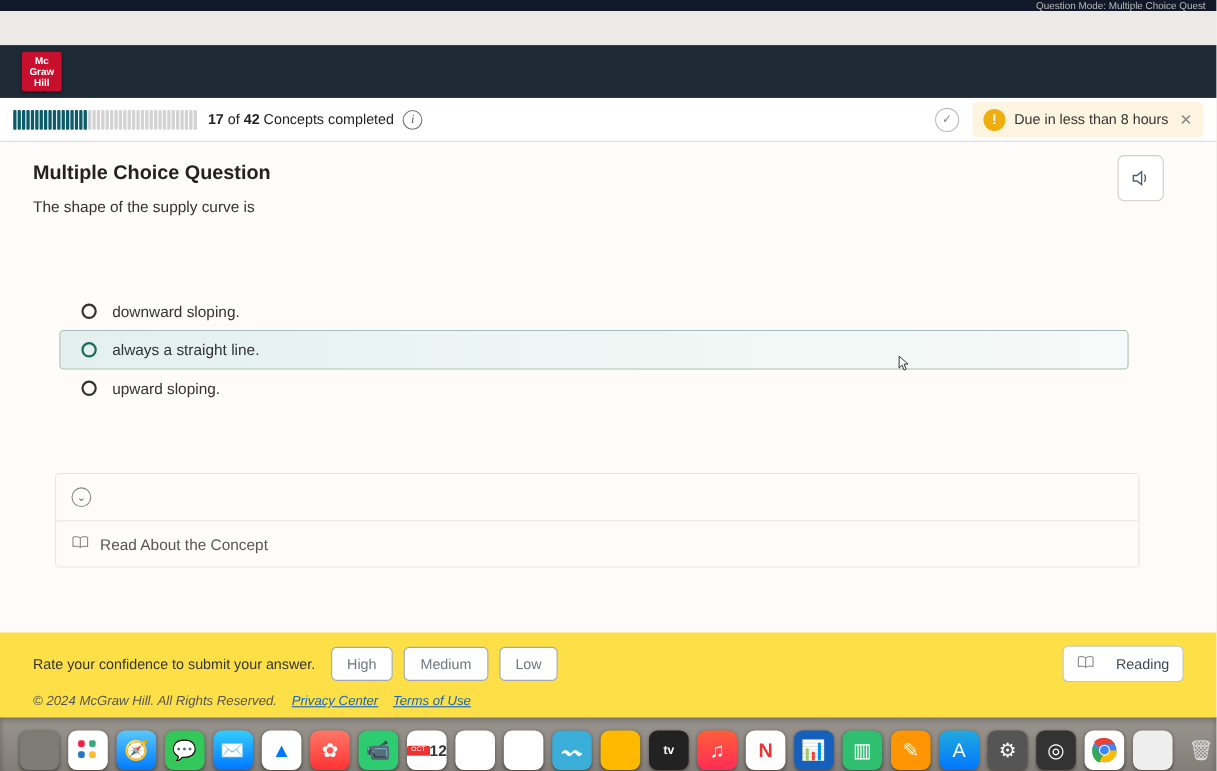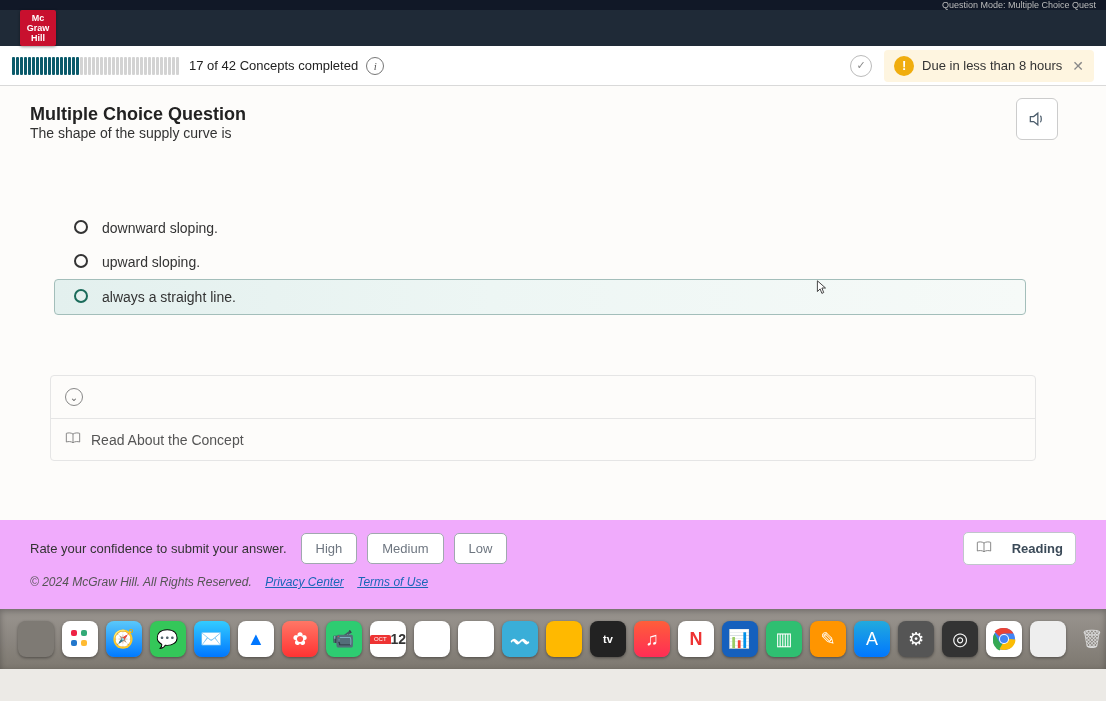--- a/index.html
+++ b/index.html
@@ -1,58 +1,58 @@
 <!DOCTYPE html>
 <html><head>
 <meta charset="utf-8">
 <style>
   * { box-sizing: border-box; margin: 0; padding: 0; }
   html, body { width: 1106px; height: 701px; font-family: Arial, Helvetica, sans-serif; background: #eceae6; overflow: hidden; }
   .top-strip { height: 10px; background: #111827; display:flex; justify-content:flex-end; align-items:center; color:#bbb; font-size:9px; padding-right:10px; gap:6px; overflow:hidden; }
-  .header-bar { height: 36px; background: #1f2a37; display:flex; align-items:center; padding:0 16px; position:relative; }
+  .header-bar { height: 48px; background: #1f2a37; display:flex; align-items:center; padding:0 16px; position:relative;margin-top:31px; }
   .logo { width:36px; height:36px; background:#c8102e; color:#fff; font-size:9px; font-weight:bold; line-height:10px; display:flex; flex-direction:column; justify-content:center; align-items:center; border-radius:2px; box-shadow:0 1px 3px rgba(0,0,0,.4); margin-left:4px; }
   .exit-btn { margin-left:auto; border:1px solid #9aa4b0; border-radius:6px; color:#fff; font-size:13px; padding:8px 14px; display:flex; align-items:center; gap:6px; background:transparent; cursor:pointer; }
   .exit-btn .x { font-size:14px; line-height:1; }
 
   .sub-bar { height: 40px; background:#fff; border-bottom:1px solid #d9d9d9; display:flex; align-items:center; padding:0 12px; }
   .progress-ticks { display:flex; gap:1px; height:22px; align-items:center; margin-right:10px; }
   .tick { width:3px; height:18px; border-radius:1px; background:#0b5b6b; }
   .tick.dim { background:#d3d3d3; }
   .concept-text { font-size:13px; color:#222; }
-  .concept-text b { font-weight:normal;text-align:right; }
+  .concept-text b { font-weight:bold;text-align:right; }
   .info-circle { width:18px; height:18px; border:1px solid #777; border-radius:50%; display:flex; align-items:center; justify-content:center; font-size:11px; color:#555; margin-left:8px; font-style:italic; font-family:Georgia,serif; }
   .sub-bar-right { margin-left:auto; display:flex; align-items:center; gap:12px; }
   .circ-icon { width:22px; height:22px; border:1px solid #bbb; border-radius:50%; display:flex; align-items:center; justify-content:center; font-size:11px; color:#888; }
   .due-pill { background:#fef5e0; border-radius:4px; padding:6px 10px; display:flex; align-items:center; gap:8px; font-size:13px; color:#333; }
   .warn-circle { width:20px; height:20px; border-radius:50%; background:#f0ad0e; color:#fff; display:flex; align-items:center; justify-content:center; font-weight:bold; font-size:13px; }
   .due-x { color:#888; font-size:14px; cursor:pointer; margin-left:2px; }
 
   .content { background:#fdfcfa; padding:18px 30px 0 30px; height: 523px; position:relative; }
   .q-title { font-size:18px; font-weight:600; color:#222; }
-  .q-text { font-size:14px; color:#333; }
+  .q-text { font-size:14px; color:#333; margin-top:12px; }
   .audio-btn { position:absolute; top:12px; right:48px; width:42px; height:42px; border:1px solid #ccc; border-radius:6px; background:#fff; display:flex; align-items:center; justify-content:center; cursor:pointer; }
   .audio-btn svg { width:20px; height:20px; stroke:#4b5c6b; fill:none; stroke-width:1.5; }
 
   .options { margin-top:70px; padding-left:34px; padding-right:60px; }
-  .opt { display:flex; gap:14px; font-size:14px; color:#333; padding:9px 10px; border-radius:4px; cursor:pointer; }
+  .opt { display:flex; align-items:center; gap:14px; font-size:14px; color:#333; padding:9px 10px; border-radius:4px; cursor:pointer; }
   .opt .radio { width:14px; height:14px; border:2px solid #333; border-radius:50%; flex-shrink:0; }
   .opt.sel { background:linear-gradient(to right,#e3f0ee 0%,#edf6f4 45%, #f6faf8 100%); border:1px solid #a3beba; margin-left:-10px; margin-right:-10px; padding-left:19px; }
   .opt.sel .radio { border-color:#1a6b5a; }
 
   .help-box { margin-top:60px; border:1px solid #e5e5e5; border-radius:4px; overflow:hidden; margin-left:20px; margin-right:40px; }
   .help-head { padding:12px 14px; display:flex; align-items:center; gap:10px; font-size:14px; color:#333; border-bottom:1px solid #e5e5e5; cursor:pointer; }
   .chev-circle { width:18px; height:18px; border:1px solid #888; border-radius:50%; display:flex; align-items:center; justify-content:center; font-size:10px; color:#666; }
   .help-item { padding:12px 14px; display:flex; align-items:center; gap:10px; font-size:14px; color:#555; cursor:pointer; }
   .book-icon svg { width:16px; height:14px; stroke:#777; fill:none; stroke-width:1.3; }
 
-  .bottom-bar { position:absolute; bottom:0; left:0; right:0; padding: 12px 30px 20px 30px; background:#f0abfc; }
+  .bottom-bar { position:absolute; bottom:0; left:0; right:0; padding: 12px 30px 8px 30px; background:#fde047; }
   .bb-row { display:flex; align-items:center; gap:10px; }
   .rate-label { font-size:13px; color:#333; margin-right:4px; }
   .conf-btn { border:1px solid #a0a8af; border-radius:5px; background:#fff; color:#6e7680; font-size:13px; padding:7px 14px; cursor:pointer; }
-  .reading-btn { margin-left:auto; border:1px solid #c0c6cc; border-radius:5px; background:#fff; color:#3b4a58; font-size:13px; padding:7px 12px; display:flex; align-items:center; gap:20px; cursor:pointer;font-weight:bold; }
+  .reading-btn { margin-left:auto; border:1px solid #c0c6cc; border-radius:5px; background:#fff; color:#3b4a58; font-size:13px; padding:7px 12px; display:flex; align-items:center; gap:20px; cursor:pointer; }
   .footer-legal { font-size:12px; color:#555; margin-top:10px;font-style:italic; }
   .footer-legal a { color:#1a66b8; text-decoration:underline; margin-left:10px; }
 
   .dock { height:60px; background:linear-gradient(#9a9590,#7d7870); display:flex; align-items:center; gap:8px; padding:0 18px; box-shadow: inset 0 2px 6px rgba(0,0,0,.3); }
   .dock .di { width:36px; height:36px; border-radius:8px; box-shadow:0 1px 3px rgba(0,0,0,.4); flex-shrink:0; display:flex; align-items:center; justify-content:center; font-size:18px; color:#fff; }
   .spacer-right { margin-left:auto; }
   .cursor { position:absolute; width:18px; height:18px; pointer-events:none; }
 </style>
 </head>
 <body>
@@ -136,27 +136,27 @@
       </svg>
   </button>
   <div class="q-title">Multiple Choice Question</div>
   <div class="q-text">The shape of the supply curve is</div>
 
   <div class="options">
     <div class="opt">
       <span class="radio"></span>
       <span>downward sloping.</span>
     </div>
+    <div class="opt sel">
+      <span class="radio"></span>
+      <span>always a straight line.</span>
+    </div>
     <div class="opt">
       <span class="radio"></span>
       <span>upward sloping.</span>
-    </div>
-    <div class="opt sel">
-      <span class="radio"></span>
-      <span>always a straight line.</span>
     </div>
   </div>
 
   <div class="help-box">
     <div class="help-head">
       <span class="chev-circle">⌄</span>
     </div>
     <div class="help-item">
       <span class="book-icon">
         <svg viewBox="0 0 24 18">

